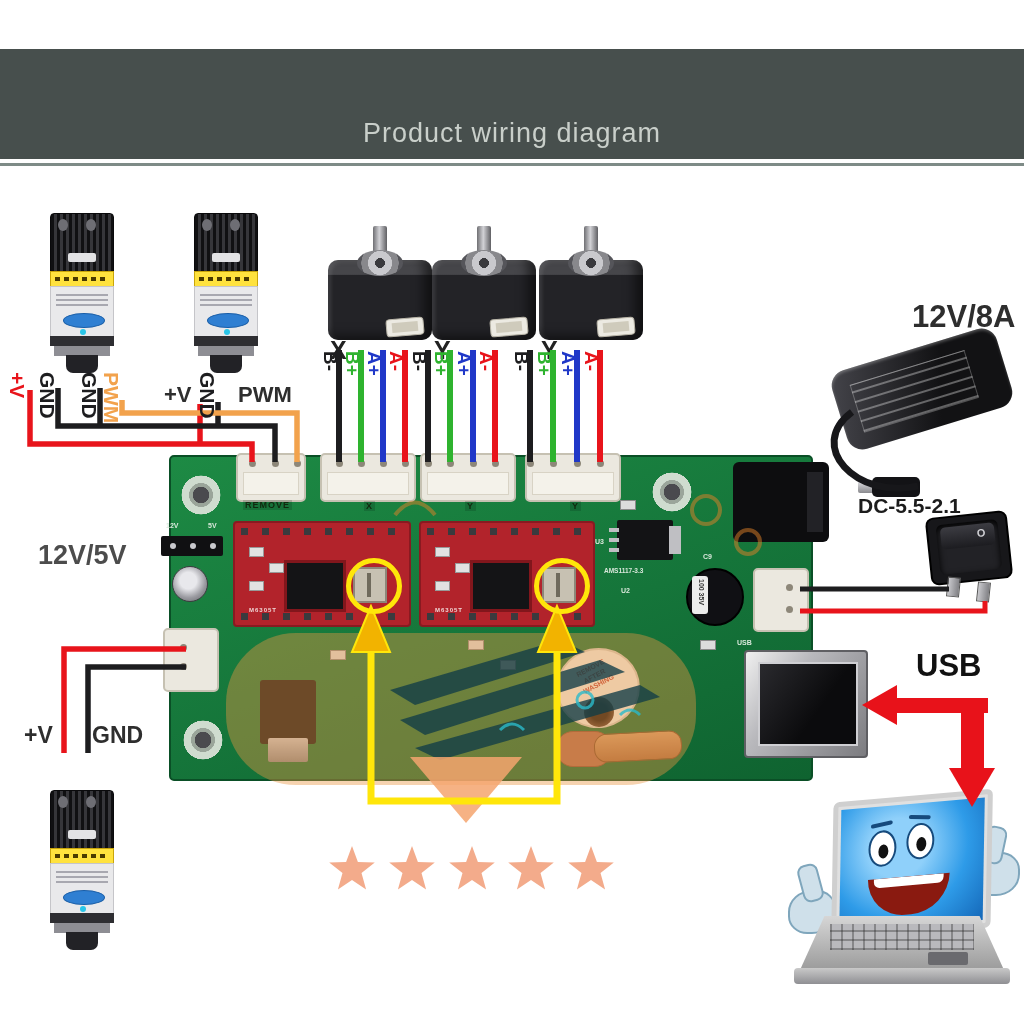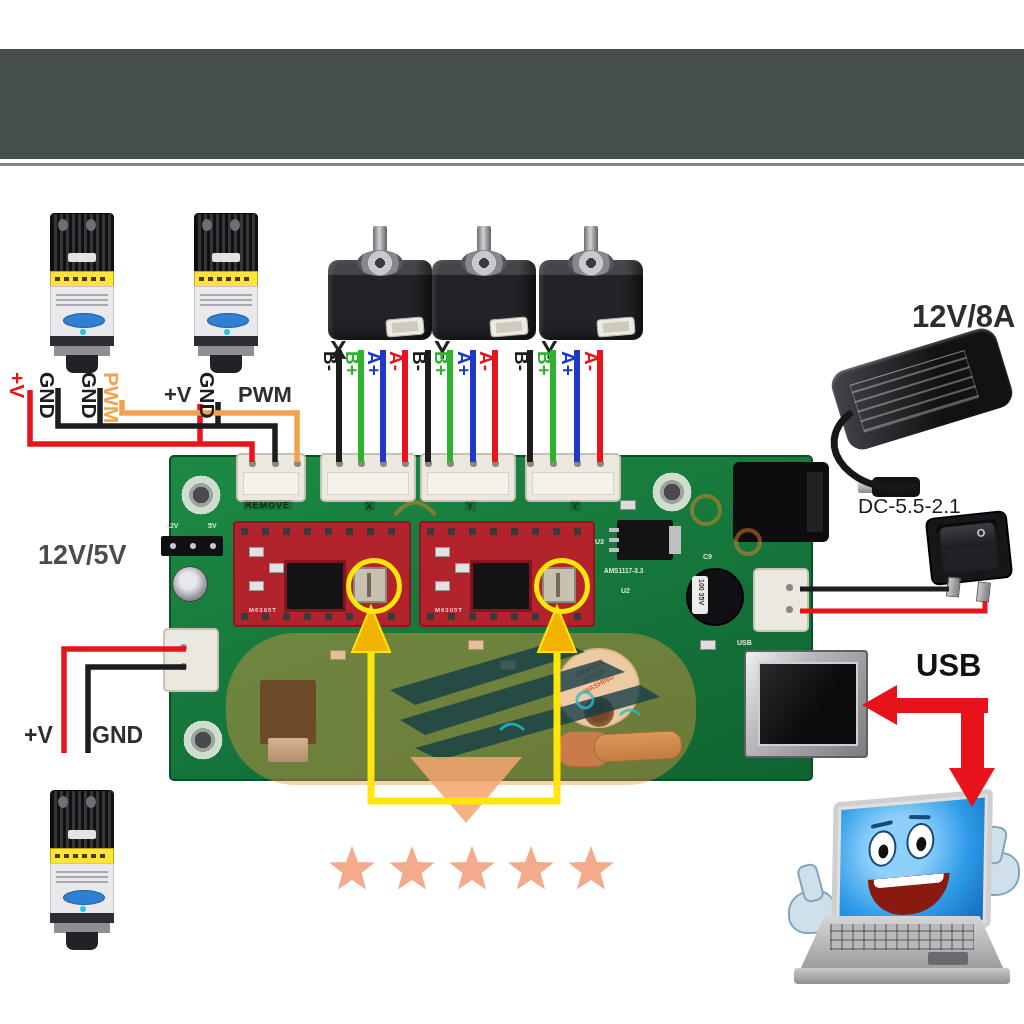--- a/index.html
+++ b/index.html
@@ -141,20 +141,21 @@
 
   
   .tan{left:226px;top:633px;width:470px;height:152px;background:rgba(233,150,66,.42);border-radius:70px}
 </style>
 </head>
 <body>
 
 <div class="page">
 
   <div class="abs titlebar"></div>
+  <div class="abs title">Product wiring diagram</div>
   <div class="abs underline"></div>
 
   <div class="abs board"></div>
   <div class="abs hole" style="left:179px;top:473px"></div>
   <div class="abs hole" style="left:650px;top:470px"></div>
   <div class="abs hole" style="left:181px;top:718px"></div>
 
   <span class="abs silk2" style="left:166px;top:522px">12V</span>
   <span class="abs silk2" style="left:208px;top:522px">5V</span>
   <div class="abs jumper"></div>
@@ -458,21 +459,21 @@
       <polygon points="862,705 897,685 897,725"></polygon>
       <rect x="895" y="698" width="93" height="15"></rect>
       <rect x="961" y="705" width="23" height="66"></rect>
       <polygon points="972,807 949,768 995,768"></polygon>
     </g>
   </svg>
   <div class="abs hlcircle" style="left:346px;top:558px"></div>
   <div class="abs hlcircle" style="left:534px;top:558px"></div>
 
   <span class="abs biglabel" style="left:912px;top:299px;font-size:31px">12V/8A</span>
-  <span class="abs biglabel" style="left:858px;top:494px;font-size:21px;font-weight:400;color:#1c1c1c">DC-5.5-2.1</span>
+  <span class="abs biglabel" style="left:858px;top:494px;font-size:21px;font-weight:700;color:#1c1c1c">DC-5.5-2.1</span>
   <span class="abs biglabel" style="left:916px;top:648px;font-size:31px;color:#111">USB</span>
   <span class="abs biglabel" style="left:38px;top:540px;font-size:27px;color:#4c4c4c">12V/5V</span>
   <span class="abs biglabel red" style="left:24px;top:722px;font-size:23px">+V</span>
   <span class="abs biglabel blk" style="left:92px;top:722px;font-size:23px">GND</span>
 
   <span class="abs vtext red" style="left:28px;top:372px">+V</span>
   <span class="abs vtext blk" style="left:58px;top:372px">GND</span>
   <span class="abs vtext blk" style="left:100px;top:372px">GND</span>
   <span class="abs vtext org" style="left:122px;top:372px">PWM</span>
   <span class="abs biglabel red" style="left:164px;top:382px;font-size:22px">+V</span>

